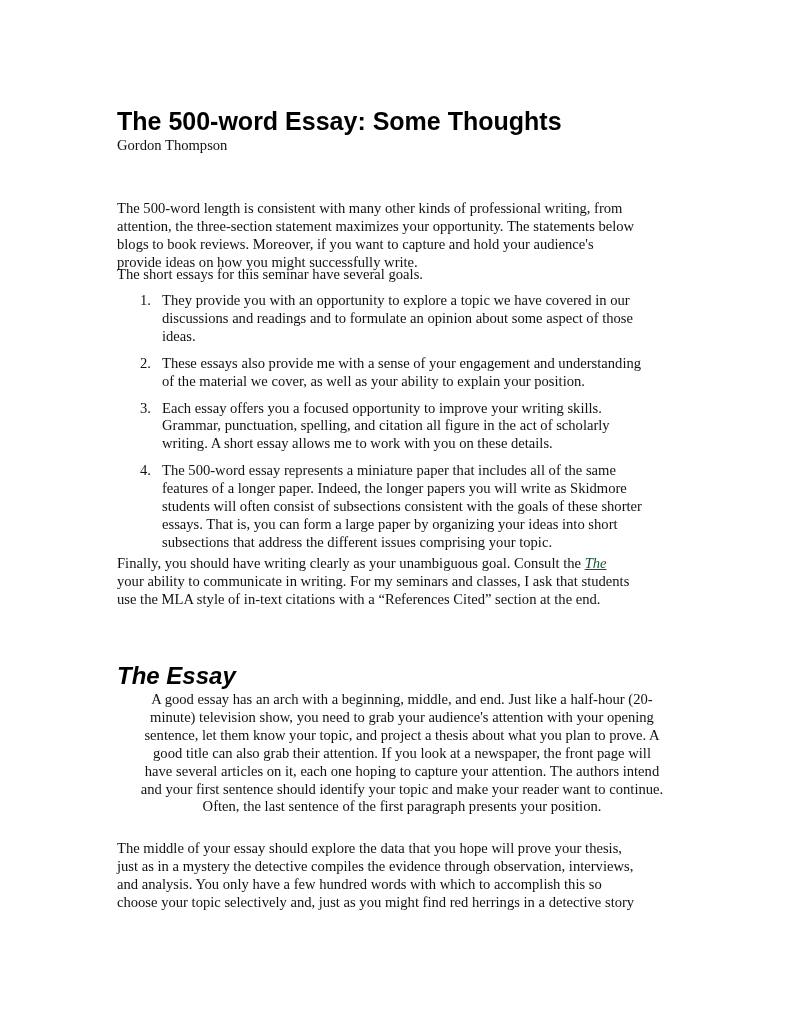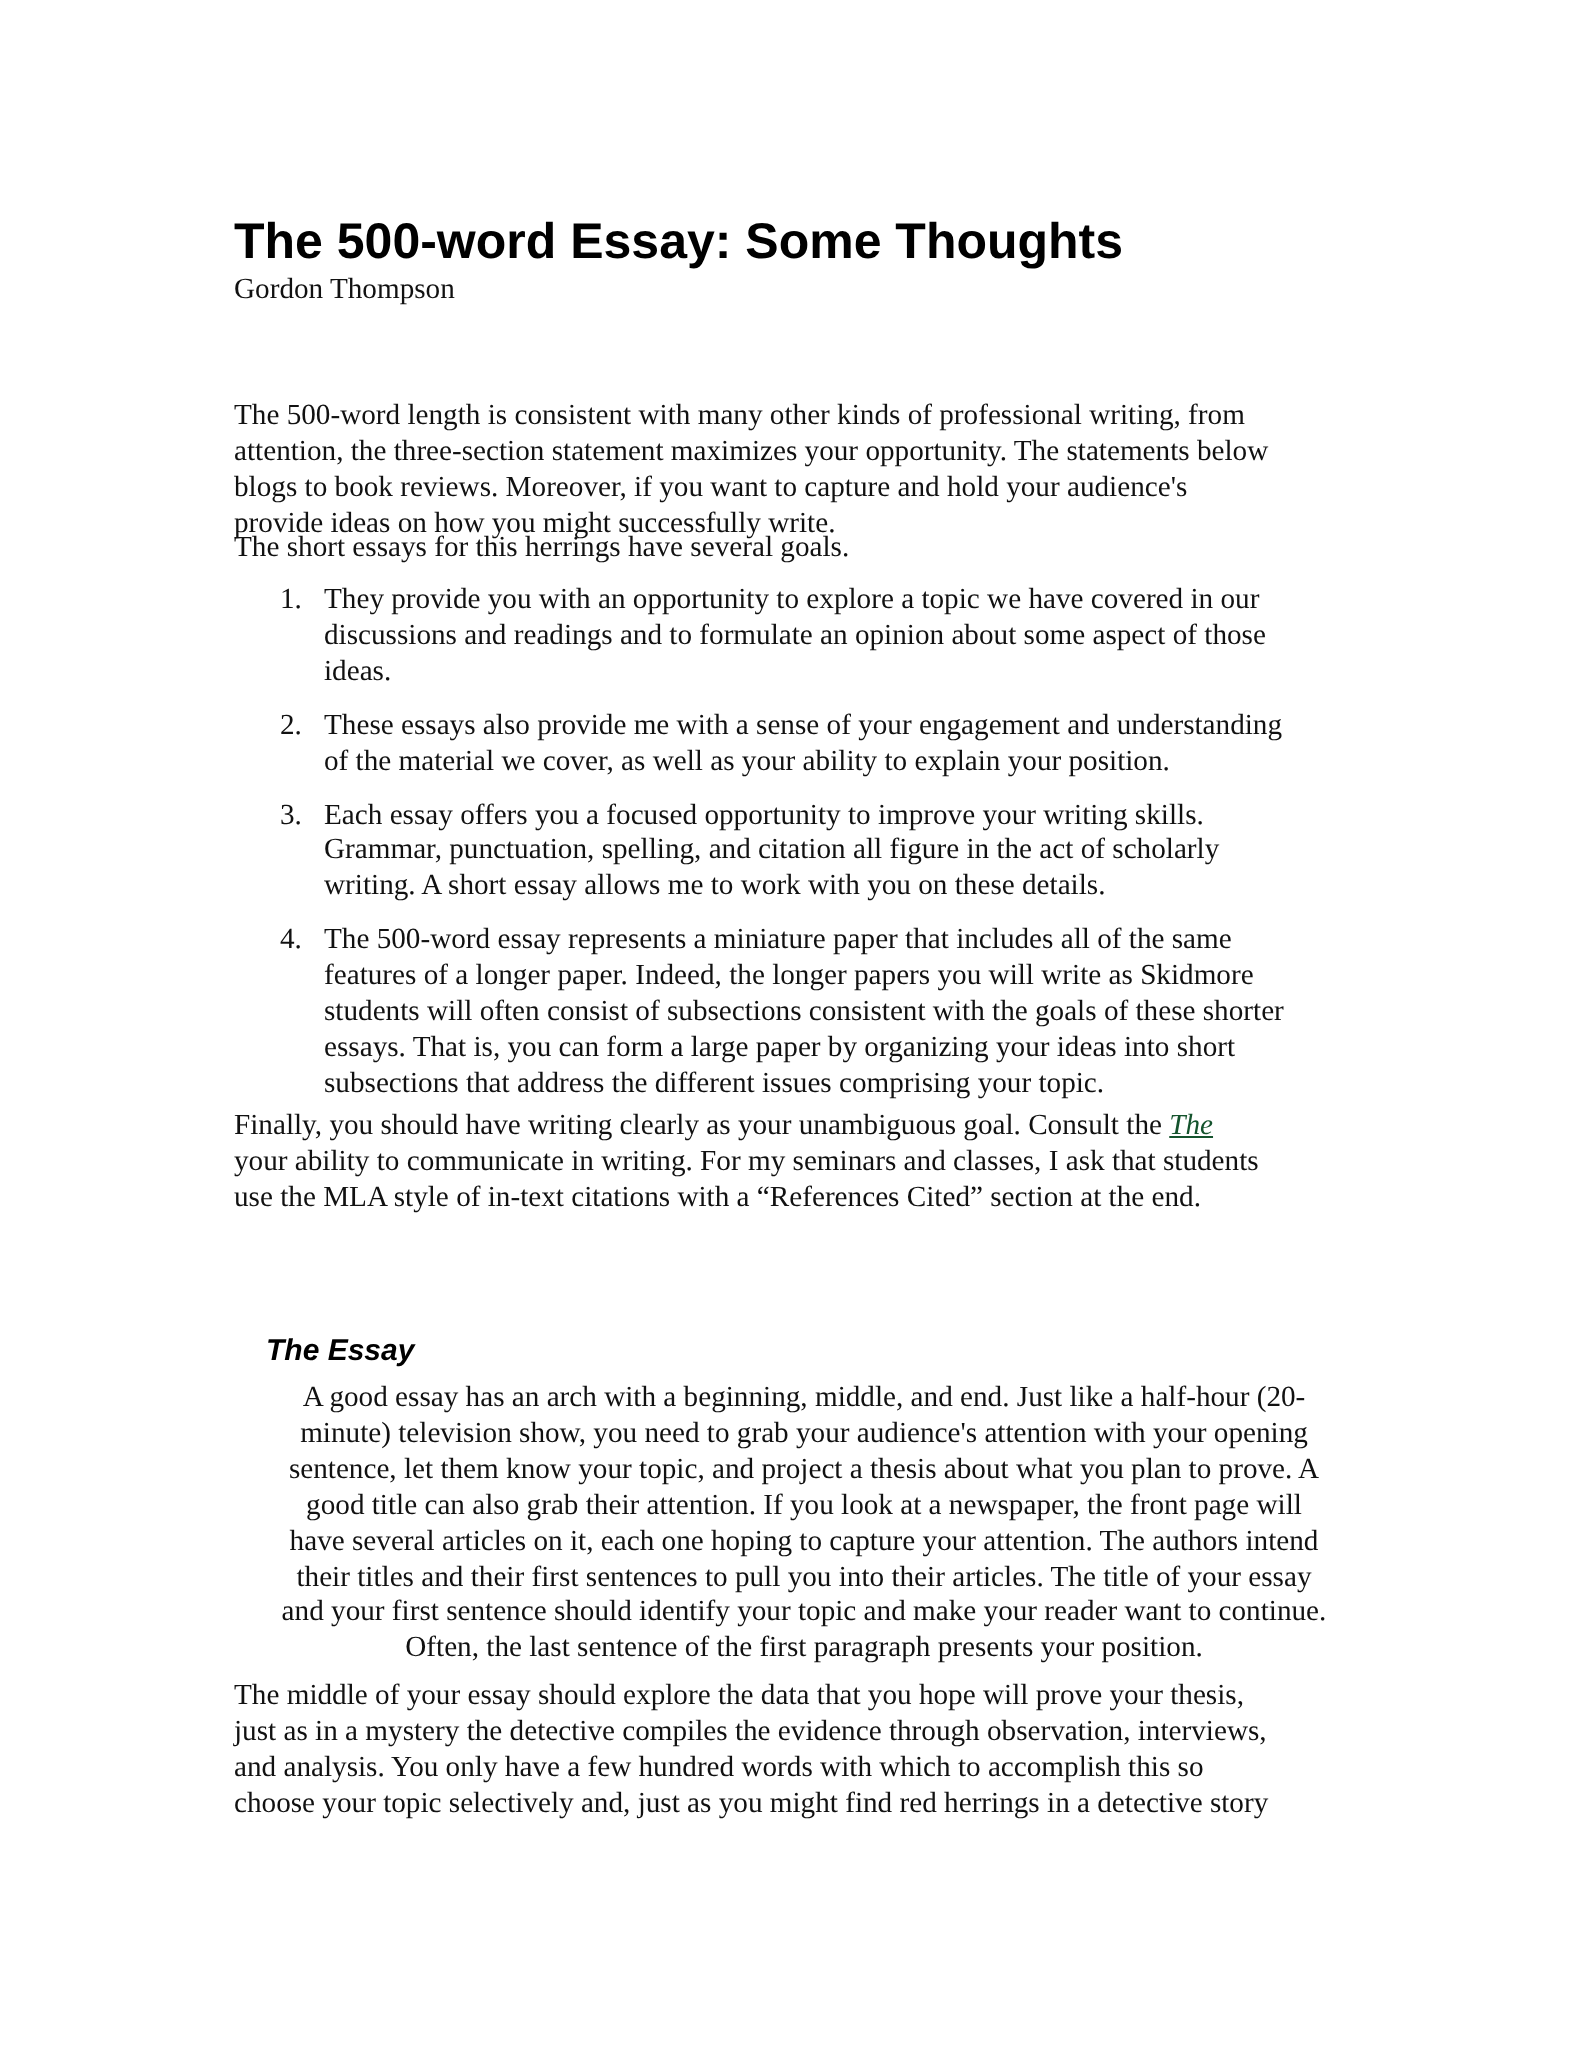--- a/index.html
+++ b/index.html
@@ -16,42 +16,42 @@
     .author { position: absolute; top: 137px; left: 0; margin: 0; white-space: nowrap; }
     p { margin: 0; }
     .intro { position: absolute; top: 200px; left: 0; width: 570px; }
     .lead { position: absolute; top: 266px; left: 0; white-space: nowrap; }
     ol { position: absolute; top: 292px; left: 0; margin: 0; padding: 0; list-style: none; width: 570px; }
     ol li { position: relative; padding-left: 45px; margin-bottom: 9px; }
     ol li .num { position: absolute; left: 23px; top: 0; }
     .finally { position: absolute; top: 555px; left: 0; width: 570px; }
     a.link { color: #14532d; font-style: italic; text-decoration: underline; }
     h2 {
-      position: absolute; top: 665px; left: 16px; margin: 0;
-      font-family: "Liberation Sans", sans-serif; font-weight: bold; font-style: italic; font-size: 15px; line-height: 22px; color: #000;
+      position: absolute; top: 665px; left: 0; margin: 0;
+      font-family: "Liberation Sans", sans-serif; font-weight: bold; font-style: italic; font-size: 24px; line-height: 22px; color: #000;
     }
     .essay1 { position: absolute; top: 691px; left: 0; width: 570px; text-align: center; }
     .essay2 { position: absolute; top: 840px; left: 0; width: 570px; }
     .ln { display: block; white-space: nowrap; }
   </style>
 </head>
 <body>
 
 <div class="page">
   <h1>The 500-word Essay: Some Thoughts</h1>
   <p class="author">Gordon Thompson</p>
 
   <p class="intro">
     <span class="ln">The 500-word length is consistent with many other kinds of professional writing, from</span>
     <span class="ln">attention, the three-section statement maximizes your opportunity.  The statements below</span>
     <span class="ln">blogs to book reviews.  Moreover, if you want to capture and hold your audience's</span>
     <span class="ln">provide ideas on how you might successfully write.</span>
   </p>
 
-  <p class="lead">The short essays for this herrings have several goals.</p>
+  <p class="lead">The short essays for this seminar have several goals.</p>
 
   <ol>
     <li>
       <span class="num">1.</span>
       <span class="ln">They provide you with an opportunity to explore a topic we have covered in our</span>
       <span class="ln">discussions and readings and to formulate an opinion about some aspect of those</span>
       <span class="ln">ideas.</span>
     </li>
     <li>
       <span class="num">2.</span>
@@ -81,21 +81,20 @@
   </p>
 
   <h2>The Essay</h2>
 
   <p class="essay1">
     <span class="ln">A good essay has an arch with a beginning, middle, and end.  Just like a half-hour (20-</span>
     <span class="ln">minute) television show, you need to grab your audience's attention with your opening</span>
     <span class="ln">sentence, let them know your topic, and project a thesis about what you plan to prove.  A</span>
     <span class="ln">good title can also grab their attention.  If you look at a newspaper, the front page will</span>
     <span class="ln">have several articles on it, each one hoping to capture your attention.  The authors intend</span>
-    <span class="ln">their titles and their first sentences to pull you into their articles.  The title of your essay</span>
     <span class="ln">and your first sentence should identify your topic and make your reader want to continue.</span>
     <span class="ln">Often, the last sentence of the first paragraph presents your position.</span>
   </p>
 
   <p class="essay2">
     <span class="ln">The middle of your essay should explore the data that you hope will prove your thesis,</span>
     <span class="ln">just as in a mystery the detective compiles the evidence through observation, interviews,</span>
     <span class="ln">and analysis.  You only have a few hundred words with which to accomplish this so</span>
     <span class="ln">choose your topic selectively and, just as you might find red herrings in a detective story</span>
   </p>

